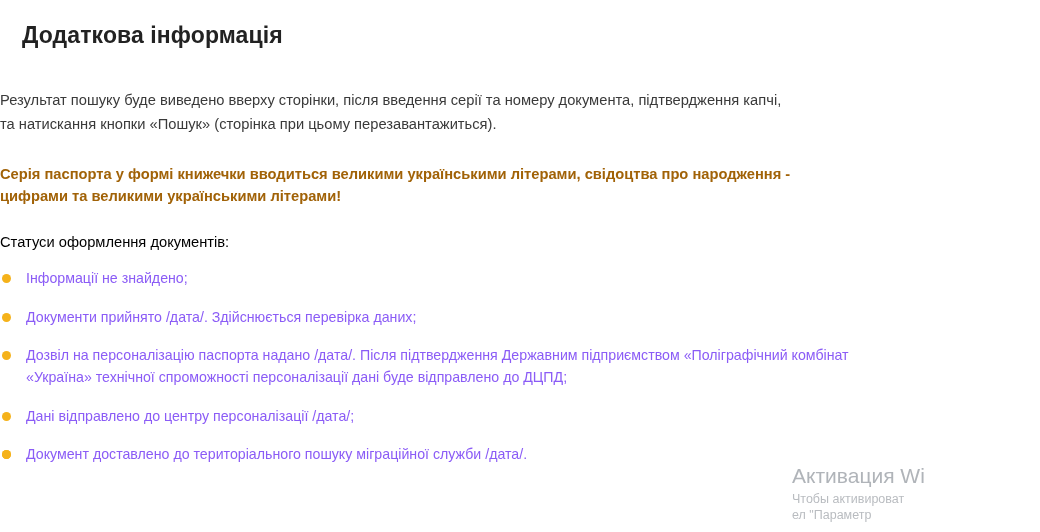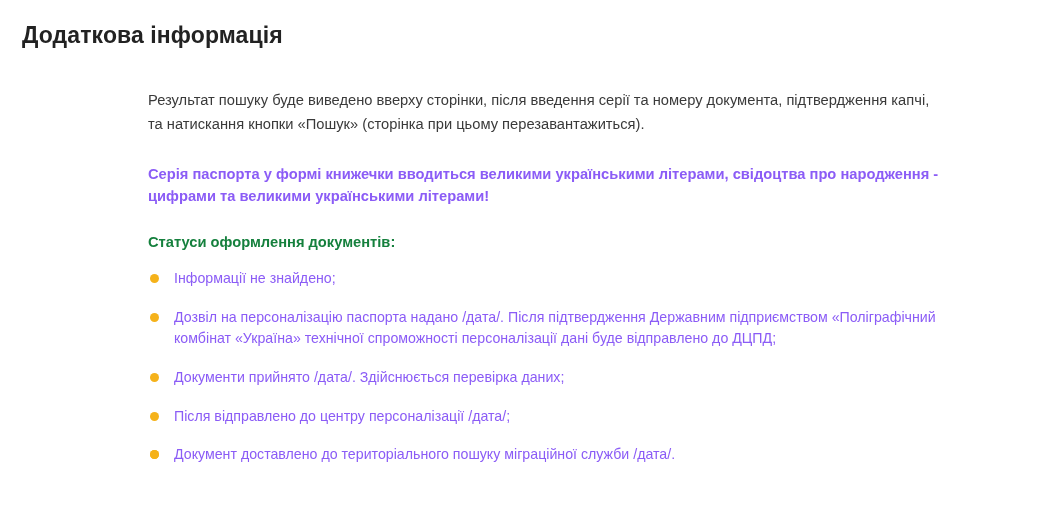--- a/index.html
+++ b/index.html
@@ -25,46 +25,45 @@
 
   .page-title {
     font-size: 23px;
     font-weight: bold;
     color: #222222;
     padding: 22px 0 0 22px;
     letter-spacing: 0.1px;
   }
 
   .content {
-    margin-left: 148px;
     margin-right: 60px;
     margin-top: 40px;
   }
 
   .intro {
     font-size: 14.7px;
     line-height: 1.62;
     color: #3a3a3a;
     max-width: 800px;
   }
 
   .warn-red {
     margin-top: 26px;
     font-size: 14.7px;
     font-weight: bold;
     line-height: 1.55;
-    color: #8b5cf6;
+    color: #a16207;
     max-width: 820px;
   }
 
   .statuses-heading {
     margin-top: 26px;
     font-size: 14.7px;
-    font-weight: bold;
-    color: #15803d;
+    font-weight: normal;
+    color: #000000;
   }
 
   ul.status-list {
     list-style: none;
     margin: 18px 0 0 0;
     padding: 0;
   }
 
   ul.status-list li {
     position: relative;
@@ -133,35 +132,40 @@
 
     <p class="statuses-heading">Статуси оформлення документів:</p>
 
     <ul class="status-list">
       <li>
         <span class="bullet"></span>
         <span>Інформації не знайдено;</span>
       </li>
       <li>
         <span class="bullet"></span>
+        <span>Документи прийнято /дата/. Здійснюється перевірка даних;</span>
+      </li>
+      <li>
+        <span class="bullet"></span>
         <span>Дозвіл на персоналізацію паспорта надано /дата/. Після підтвердження Державним підприємством «Поліграфічний комбінат «Україна» технічної спроможності персоналізації дані буде відправлено до ДЦПД;</span>
       </li>
       <li>
         <span class="bullet"></span>
-        <span>Документи прийнято /дата/. Здійснюється перевірка даних;</span>
-      </li>
-      <li>
-        <span class="bullet"></span>
-        <span>Після відправлено до центру персоналізації /дата/;</span>
+        <span>Дані відправлено до центру персоналізації /дата/;</span>
       </li>
       <li>
         <span class="bullet"></span>
       </li>
       <li>
         <span class="bullet"></span>
         <span>Документ доставлено до територіального пошуку міграційної служби /дата/.</span>
       </li>
     </ul>
 
   </div>
 
+  <div class="watermark">
+    <div class="wm-title">Активация Wi</div>
+    <div class="wm-sub">Чтобы активироват</div>
+    <div class="wm-sub2">ел "Параметр</div>
+  </div>
 
 </div>
 
 </body></html>

